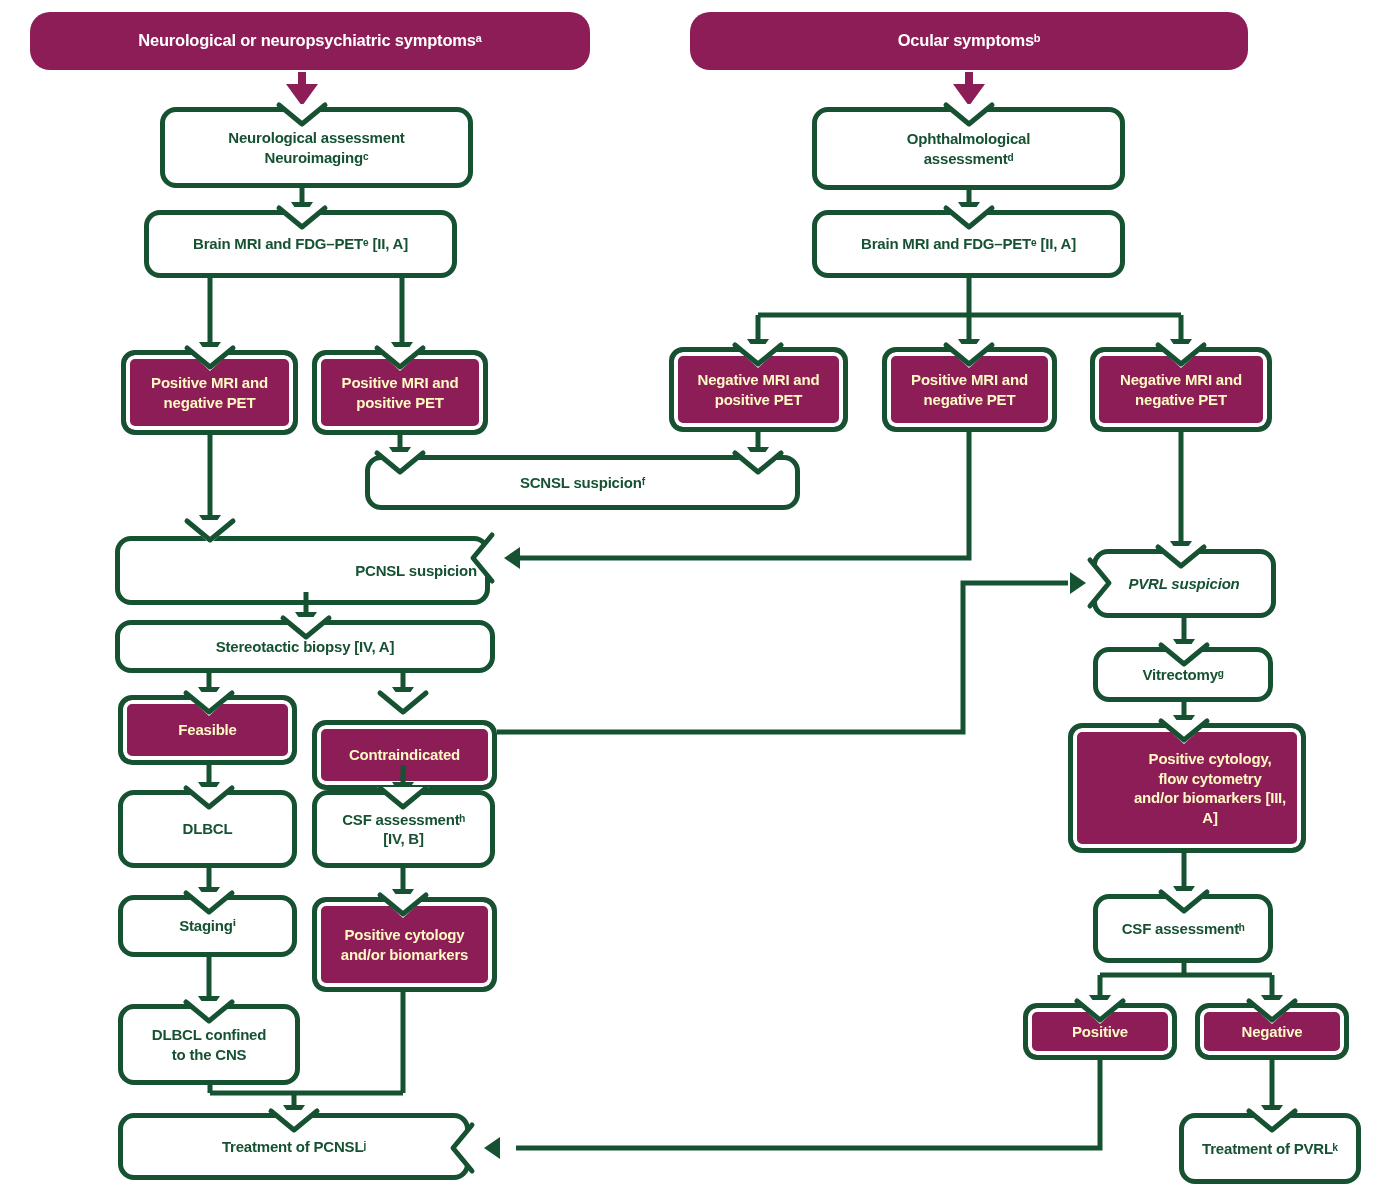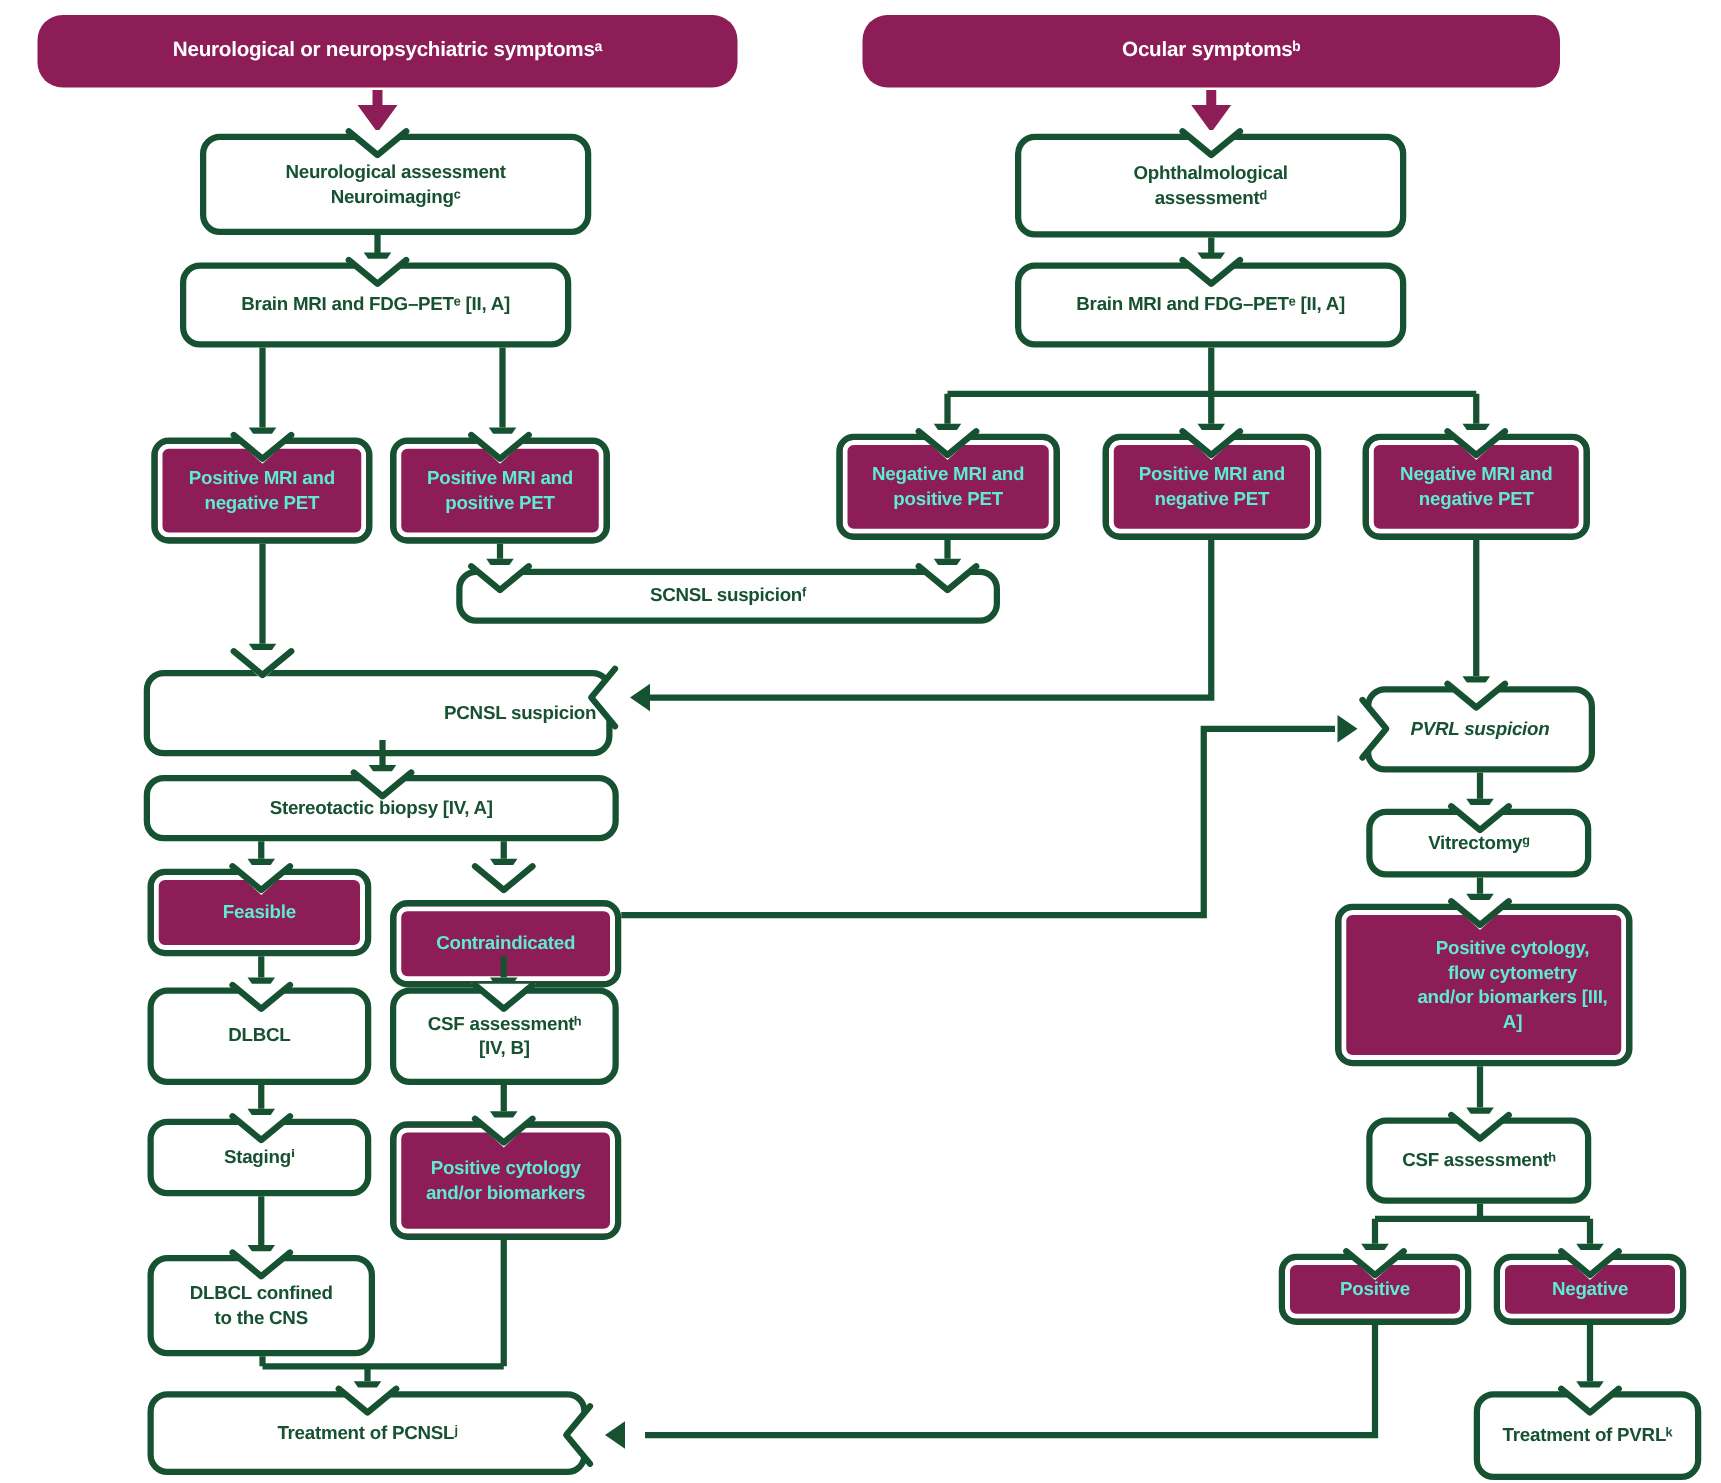--- a/index.html
+++ b/index.html
@@ -7,21 +7,21 @@
           font-family:"Liberation Sans","DejaVu Sans",sans-serif;}
   .node{position:absolute;box-sizing:border-box;display:flex;align-items:center;justify-content:center;
         text-align:center;z-index:1;}
   .white-box{background:#ffffff;border:5px solid #165232;border-radius:16px;}
   .magenta-box{background:#8C1D56;border:5px solid #165232;border-radius:14px;
                box-shadow:inset 0 0 0 4px #ffffff;}
   .header-box{background:#8C1D56;border:none;border-radius:20px;}
   .label{white-space:pre-line;font-weight:bold;font-size:15px;line-height:1.3;
          letter-spacing:-0.2px;position:relative;z-index:3;padding:2px 8px;}
   .white-box .label{color:#165232;}
-  .magenta-box .label{color:#5eead4;}
+  .magenta-box .label{color:#fef9c3;}
   .header-box .label{color:#ffffff;font-size:16.5px;}
   #connectors{position:absolute;left:0;top:0;width:1377px;height:1186px;z-index:2;pointer-events:none;}
   .ln{stroke:#165232;stroke-width:5;fill:none;}
   .lnm{stroke:#8C1D56;stroke-width:8;fill:none;}
   .ah{fill:#165232;stroke:none;}
   .ahm{fill:#8C1D56;stroke:none;}
   .wedge{fill:#ffffff;stroke:none;}
   .chev{stroke:#165232;stroke-width:5;fill:none;stroke-linecap:round;stroke-linejoin:round;}
 </style>
 </head>
@@ -67,21 +67,21 @@
   </div>
   <div class="node magenta-box" style="left:882px;top:347px;width:175px;height:85px;">
     <span class="label">Positive MRI and
 negative PET</span>
   </div>
   <div class="node magenta-box" style="left:1090px;top:347px;width:182px;height:85px;">
     <span class="label">Negative MRI and
 negative PET</span>
   </div>
 
-  <div class="node white-box" style="left:365px;top:455px;width:435px;height:44px;">
+  <div class="node white-box" style="left:365px;top:455px;width:435px;height:55px;">
     <span class="label">SCNSL suspicionᶠ</span>
   </div>
   <div class="node white-box" style="left:115px;top:536px;width:375px;height:69px;justify-content:flex-end;">
     <span class="label">PCNSL suspicion</span>
   </div>
   <div class="node white-box" style="left:115px;top:620px;width:380px;height:53px;">
     <span class="label">Stereotactic biopsy [IV, A]</span>
   </div>
 
   <div class="node magenta-box" style="left:118px;top:695px;width:179px;height:70px;">

